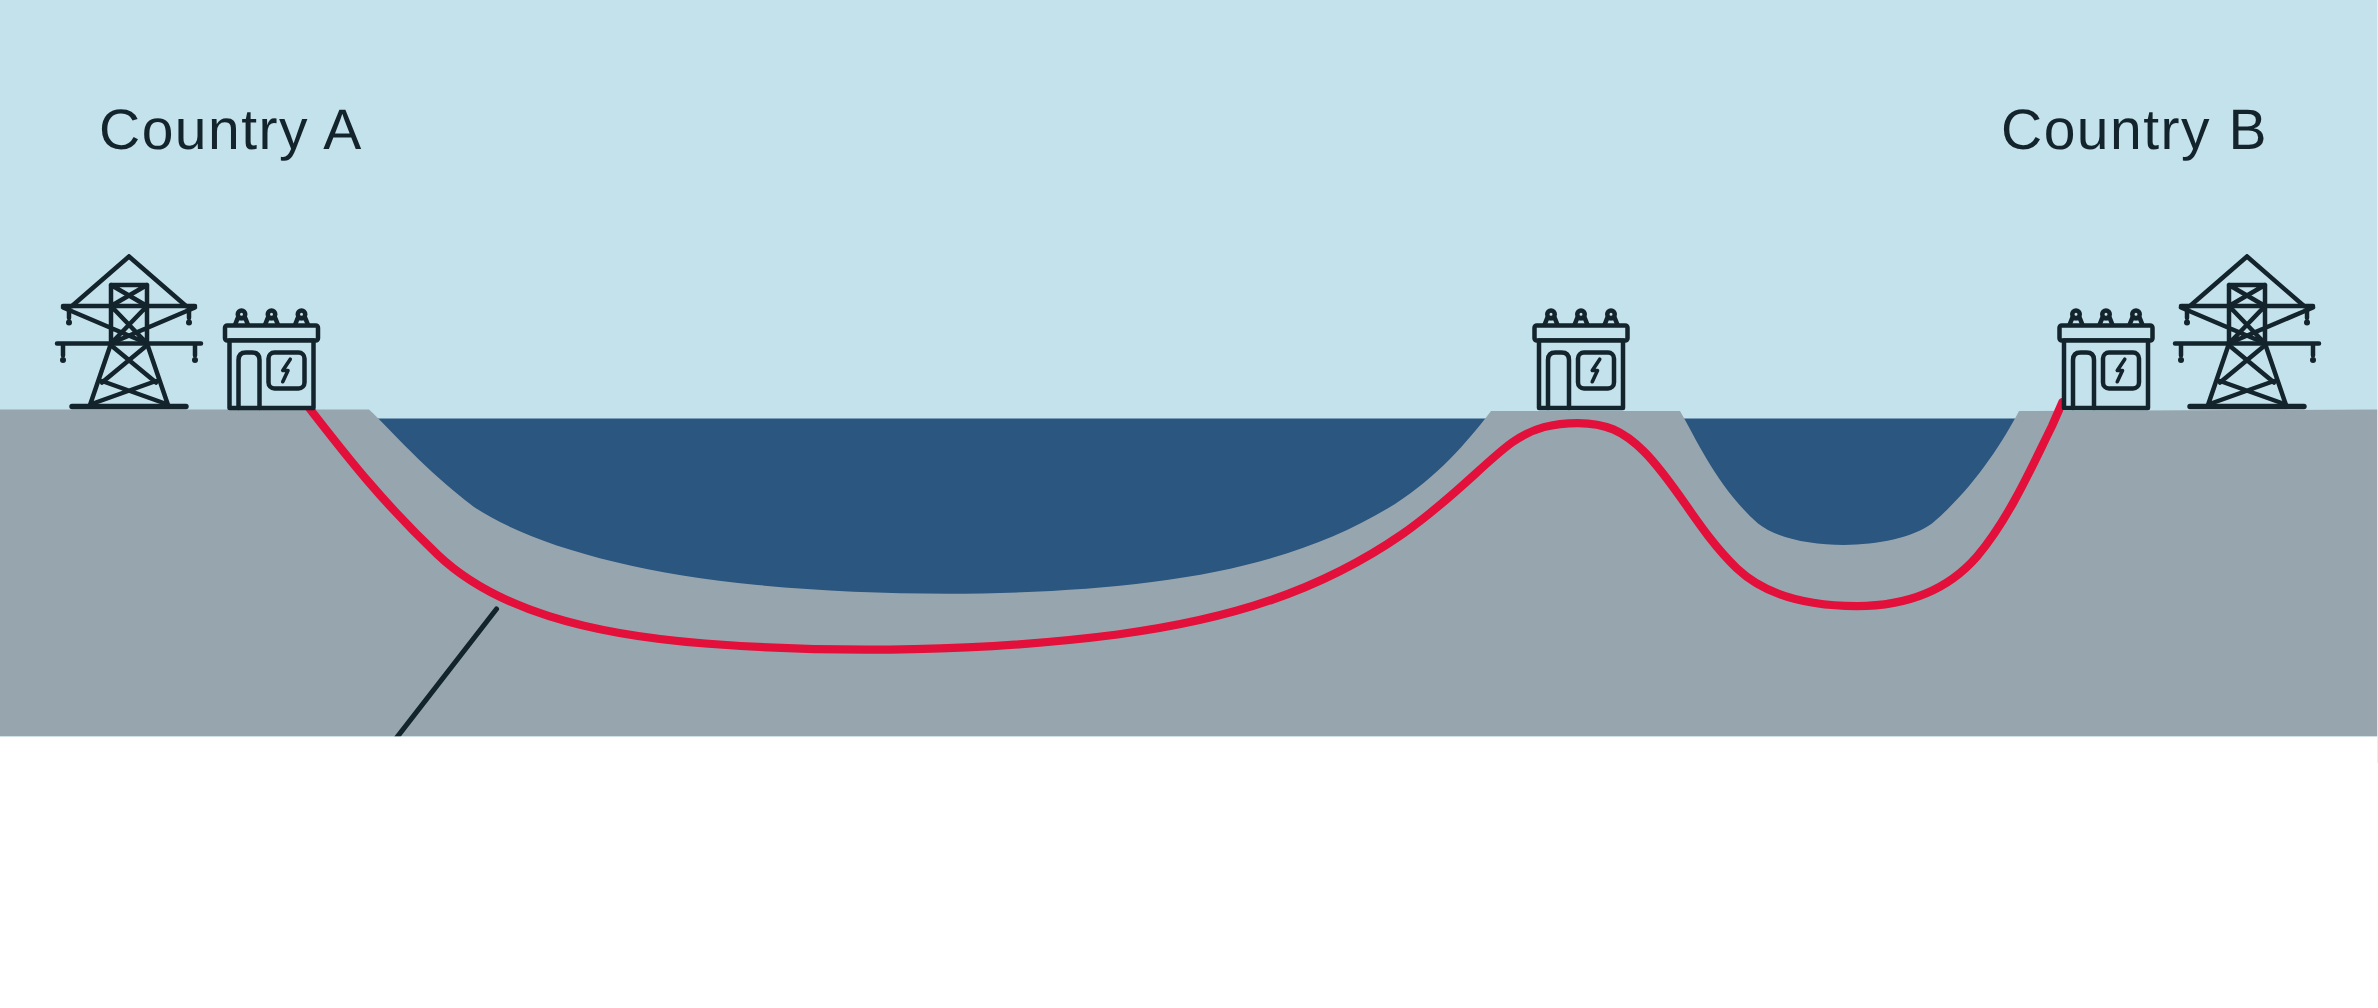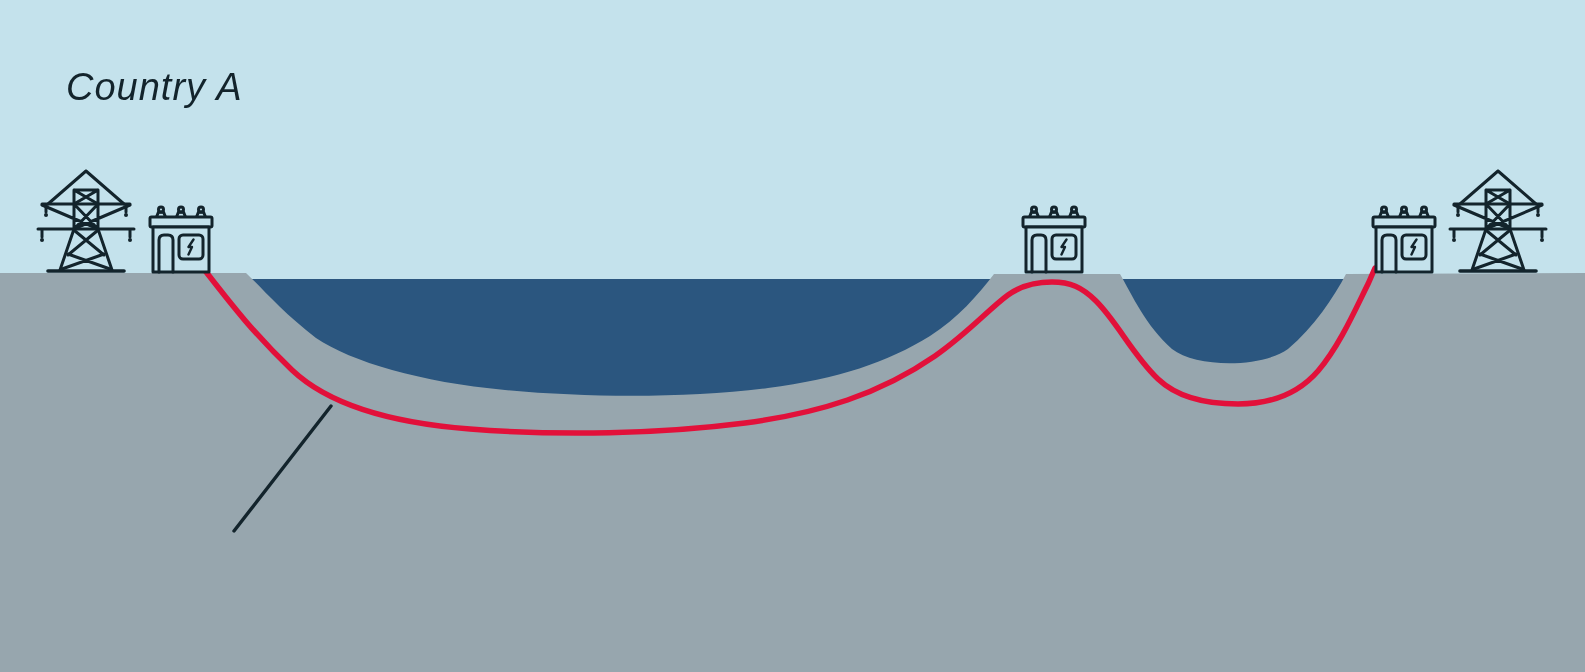--- a/index.html
+++ b/index.html
@@ -5,25 +5,24 @@
   :root{
     --sky:#c4e2ec;
     --sea:#2b567f;
     --ground:#97a6ae;
     --cable:#e2103a;
     --ink:#13242c;
   }
   html,body{margin:0;padding:0;background:#fff;}
   .stage{
     position:relative;
-    width:1585px;height:672px;
+    width:1585px;height:491px;
     overflow:hidden;
     background:var(--sky);
     font-family:"Liberation Sans", sans-serif;
-    font-style:italic;
   }
   .scene-svg{position:absolute;inset:0;display:block;}
   .label{
     position:absolute;
     color:var(--ink);
     white-space:nowrap;
     font-weight:400;
   }
   .country-label{
     font-size:38px;
@@ -122,14 +121,15 @@
 
     <use href="#tower" transform="translate(36,168)"></use>
     <use href="#station" transform="translate(149,206)"></use>
     <use href="#station" transform="translate(1022,206)"></use>
     <use href="#station" transform="translate(1372,206)"></use>
     <use href="#tower" transform="translate(1448,168)"></use>
   </svg>
 
   <div id="country-a" class="label country-label">Country A</div>
 
+  <div id="country-b" class="label country-label">Country B</div>
 
 </div>
 
 </body></html>

